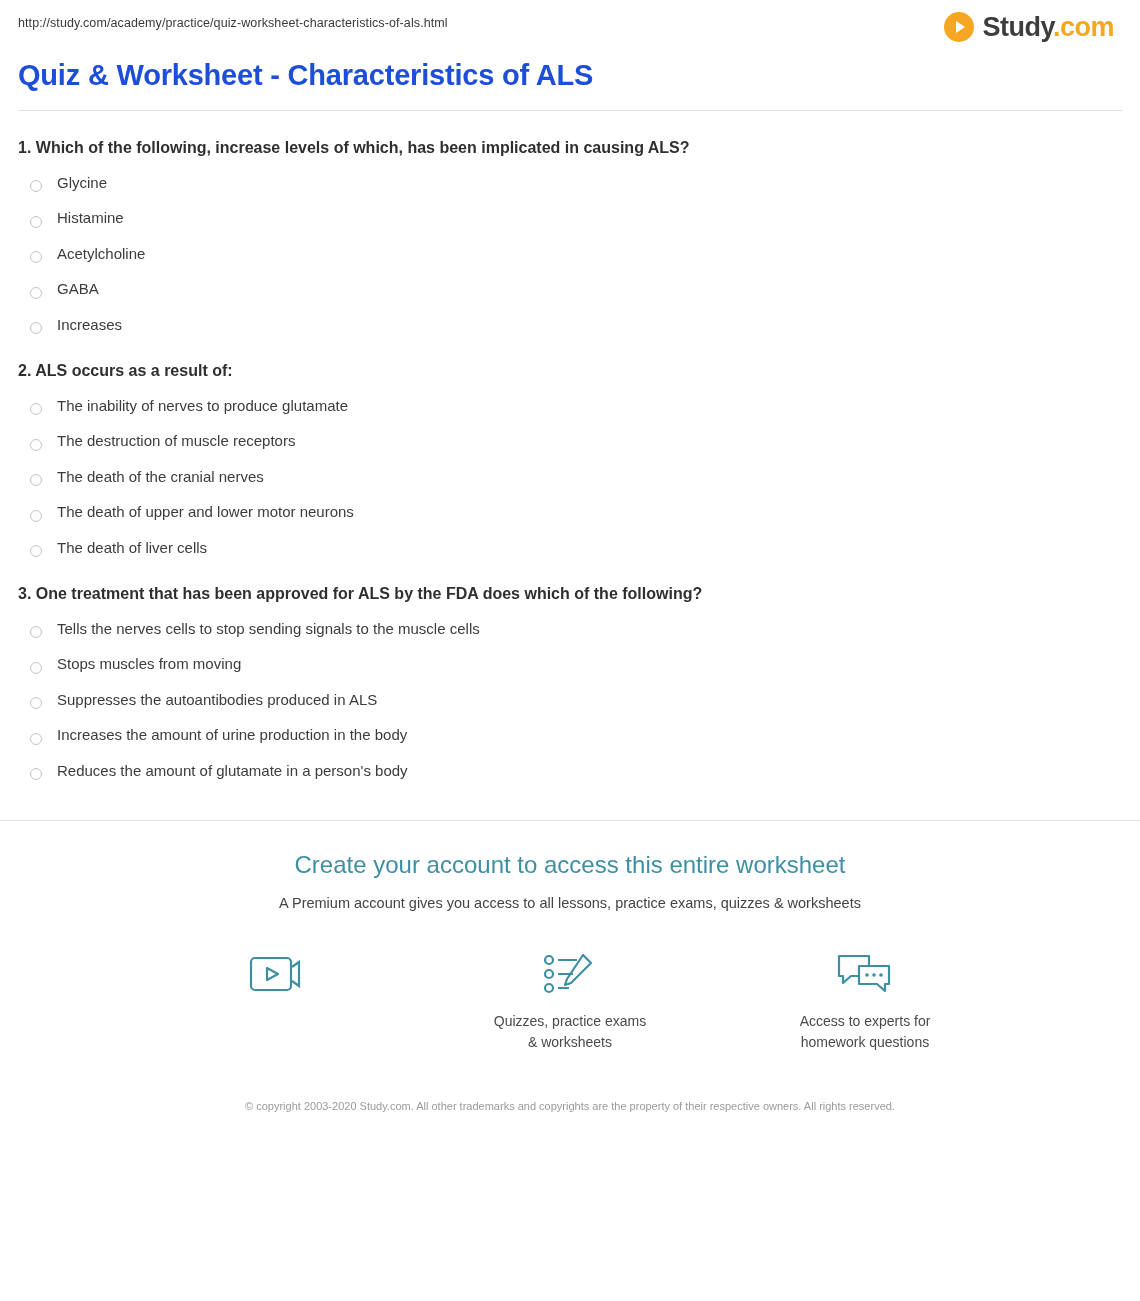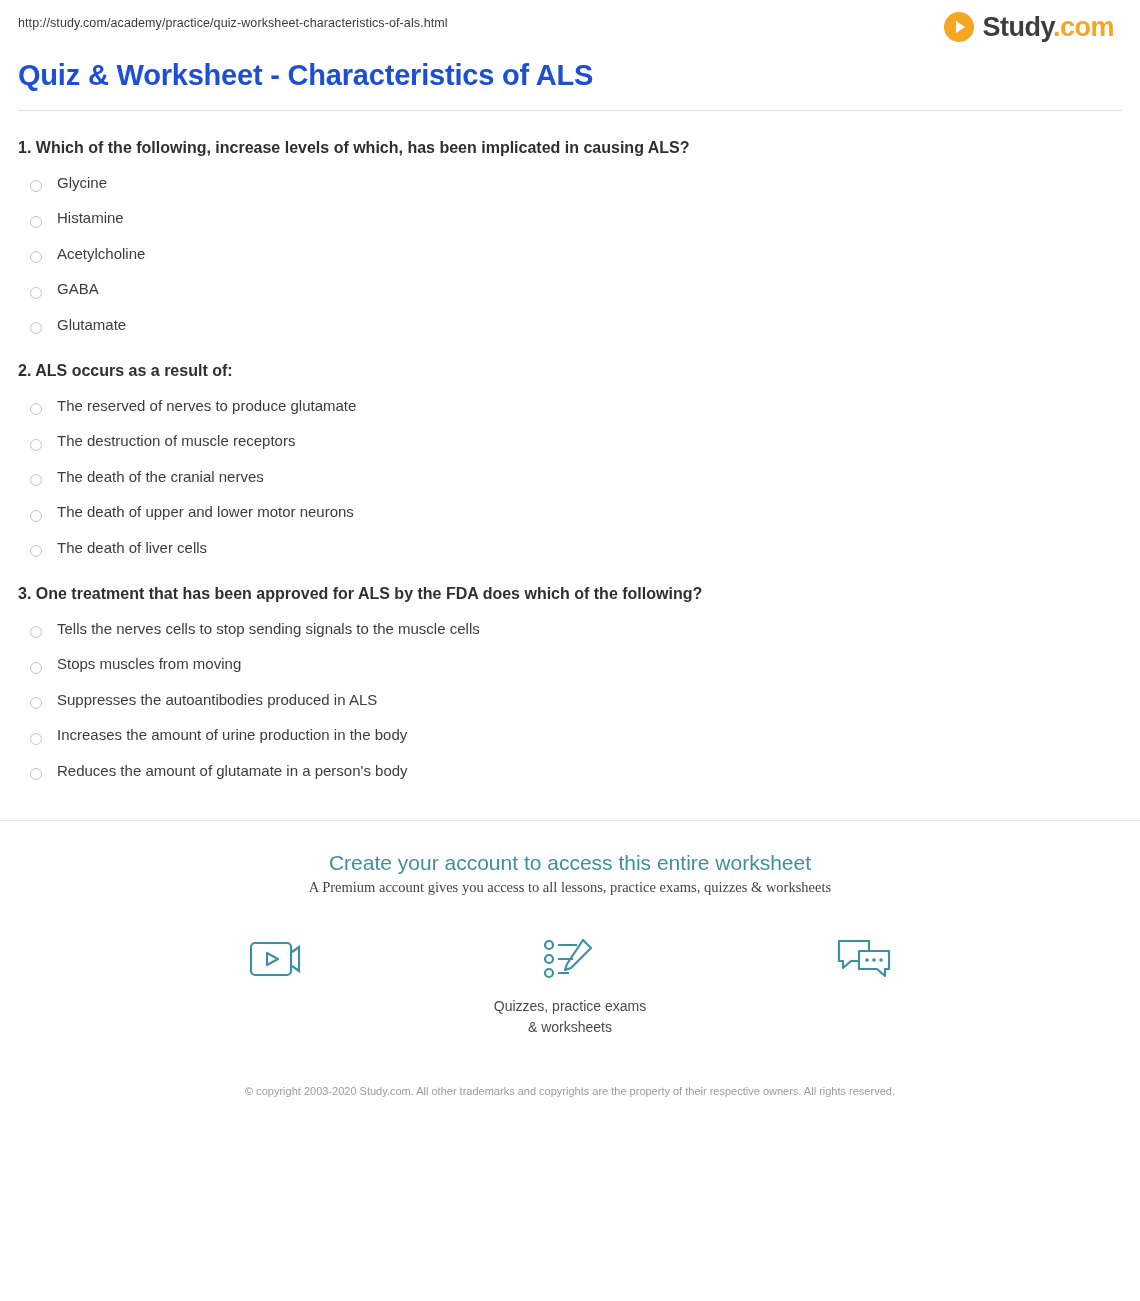--- a/index.html
+++ b/index.html
@@ -102,28 +102,27 @@
     line-height: 1.3;
   }
   .q1 .choice-label { font-size: 15px; }
   .cta {
     margin-top: 40px;
     padding-top: 30px;
     border-top: 1px solid #e2e2e2;
     text-align: center;
   }
   .cta-title {
-    font-size: 21px;
+    font-size: 24px;
     color: #3f8fa3;
-    margin-bottom: 4px;
+    margin-bottom: 16px;
   }
   .cta-sub {
     font-size: 14.5px;
     color: #444444;
-    font-family: Liberation Serif, serif;
   }
   .features {
     display: flex;
     justify-content: center;
     gap: 110px;
     margin-top: 34px;
   }
   .feature {
     width: 185px;
     text-align: center;
@@ -183,29 +182,29 @@
       <div class="choice">
         <span class="radio"></span>
         <span class="choice-label">Acetylcholine</span>
       </div>
       <div class="choice">
         <span class="radio"></span>
         <span class="choice-label">GABA</span>
       </div>
       <div class="choice">
         <span class="radio"></span>
-        <span class="choice-label">Glutamate</span>
+        <span class="choice-label">Increases</span>
       </div>
     </div>
 
     <div class="question-block q2">
       <div class="q-text">2. ALS occurs as a result of:</div>
       <div class="choice">
         <span class="radio"></span>
-        <span class="choice-label">The reserved of nerves to produce glutamate</span>
+        <span class="choice-label">The inability of nerves to produce glutamate</span>
       </div>
       <div class="choice">
         <span class="radio"></span>
         <span class="choice-label">The destruction of muscle receptors</span>
       </div>
       <div class="choice">
         <span class="radio"></span>
         <span class="choice-label">The death of the cranial nerves</span>
       </div>
       <div class="choice">
@@ -277,20 +276,22 @@
       <div class="feature">
         <div class="feature-icon">
           <svg width="56" height="44" viewBox="0 0 56 44" fill="none" stroke="#3f8fa3" stroke-width="2.2">
             <path d="M2 4 H32 V24 H14 L6 31 V24 H2 Z" stroke-linejoin="round"></path>
             <path d="M22 14 H52 V32 H48 V39 L40 32 H22 Z" stroke-linejoin="round" fill="#ffffff"></path>
             <circle cx="30" cy="23" r="1.8" fill="#3f8fa3" stroke="none"></circle>
             <circle cx="37" cy="23" r="1.8" fill="#3f8fa3" stroke="none"></circle>
             <circle cx="44" cy="23" r="1.8" fill="#3f8fa3" stroke="none"></circle>
           </svg>
         </div>
+        <div class="feature-label">Access to experts for
+homework questions</div>
       </div>
 
     </div>
   </div>
 
   <div class="copyright">© copyright 2003-2020 Study.com. All other trademarks and copyrights are the property of their respective owners. All rights reserved.</div>
 
 </div>
 
 </body></html>

